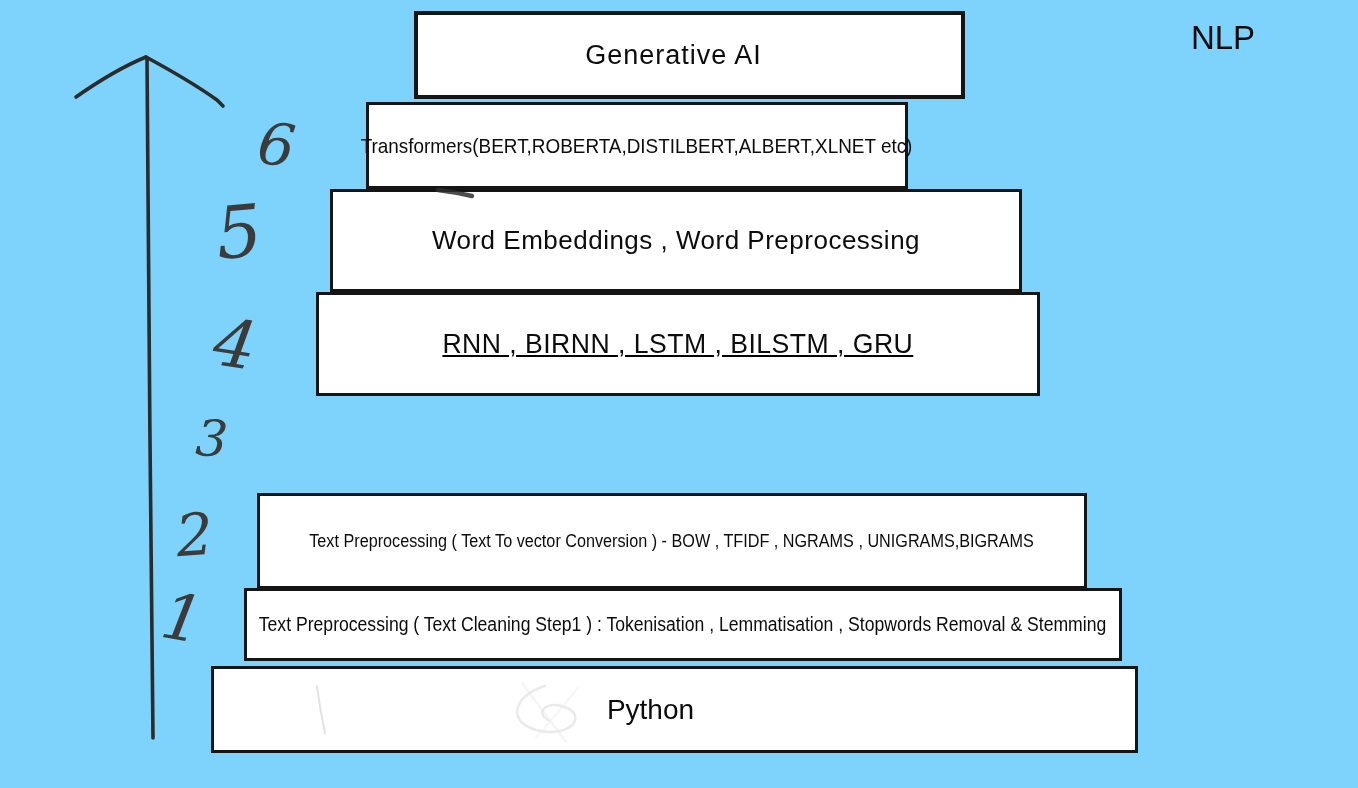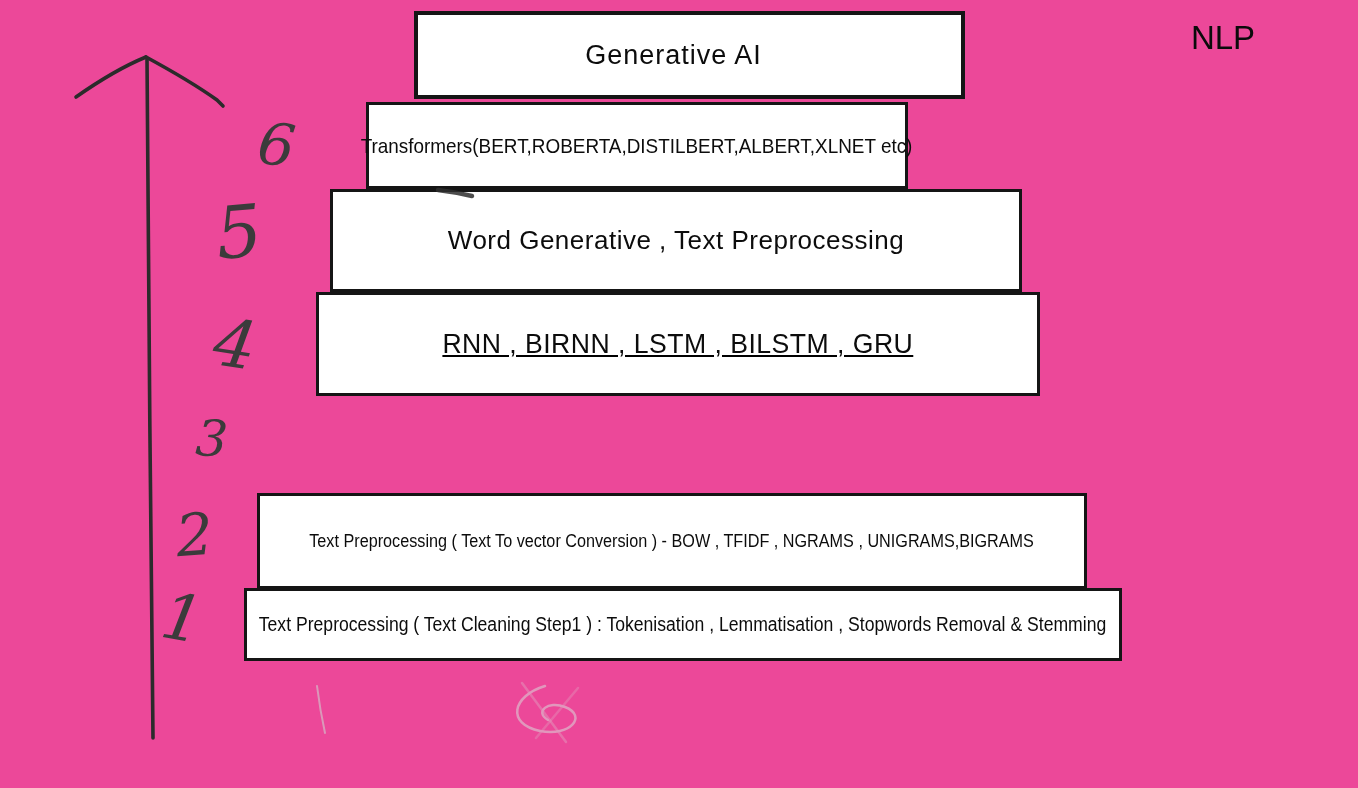--- a/index.html
+++ b/index.html
@@ -1,20 +1,20 @@
 <!DOCTYPE html>
 <html><head>
 <meta charset="utf-8">
 <style>
   html, body { margin: 0; padding: 0; background: #ffffff; }
   .canvas {
     position: relative;
     width: 1358px;
     height: 788px;
-    background: #ec4899;
+    background: #7dd3fc;
     font-family: "Liberation Sans", sans-serif;
     overflow: hidden;
   }
 
   
   .box {
     position: absolute;
     box-sizing: border-box;
     background: #ffffff;
     border: 3px solid #151515;
@@ -93,30 +93,33 @@
 
 <div class="canvas">
 
   <div class="box" id="b-genai">
     <span class="txt">Generative AI</span>
   </div>
   <div class="box" id="b-l6">
     <span class="txt">Transformers(BERT,ROBERTA,DISTILBERT,ALBERT,XLNET etc)</span>
   </div>
   <div class="box" id="b-l5">
-    <span class="txt">Word Generative , Text Preprocessing</span>
+    <span class="txt">Word Embeddings , Word Preprocessing</span>
   </div>
   <div class="box" id="b-l4">
     <span class="txt">RNN , BIRNN , LSTM , BILSTM , GRU</span>
   </div>
   <div class="box" id="b-l2">
     <span class="txt">Text Preprocessing ( Text To vector Conversion ) - BOW , TFIDF , NGRAMS , UNIGRAMS,BIGRAMS</span>
   </div>
   <div class="box" id="b-l1">
     <span class="txt">Text Preprocessing ( Text Cleaning Step1 ) : Tokenisation , Lemmatisation , Stopwords Removal &amp; Stemming</span>
+  </div>
+  <div class="box" id="b-py">
+    <span class="txt">Python</span>
   </div>
 
   <div class="num" id="n6">6</div>
   <div class="num" id="n5">5</div>
   <div class="num" id="n4">4</div>
   <div class="num" id="n3">3</div>
   <div class="num" id="n2">2</div>
   <div class="num" id="n1">1</div>
 
   <div class="title">

